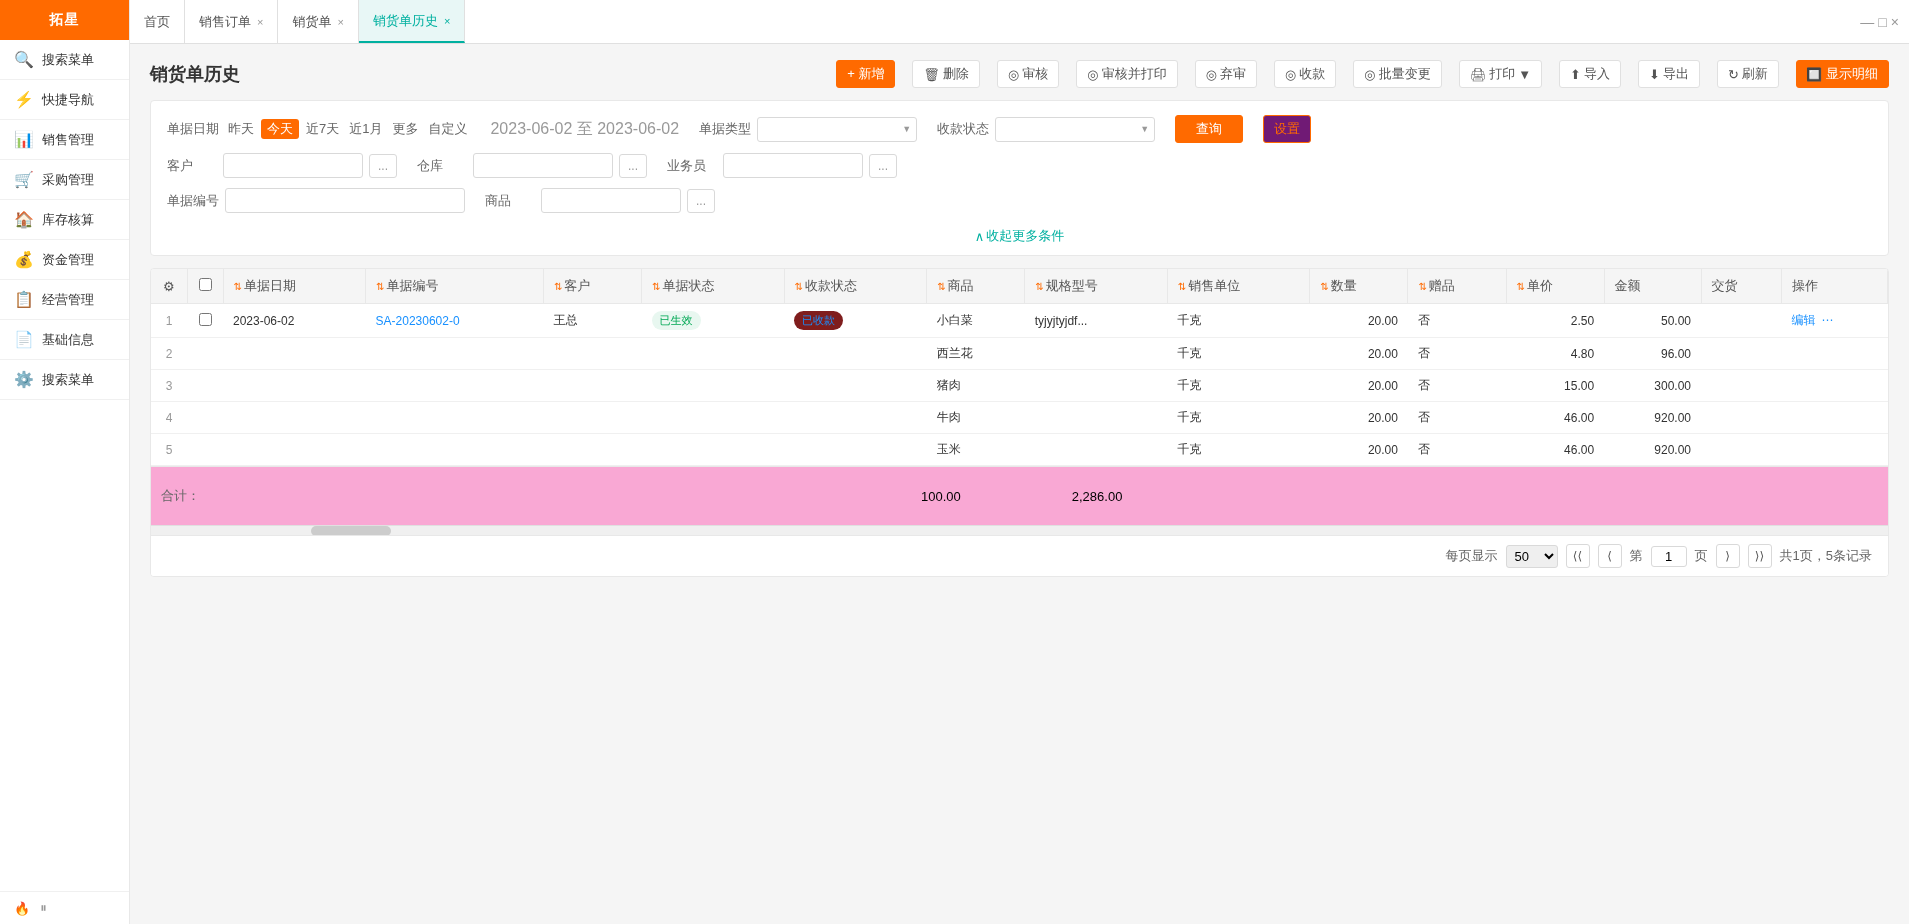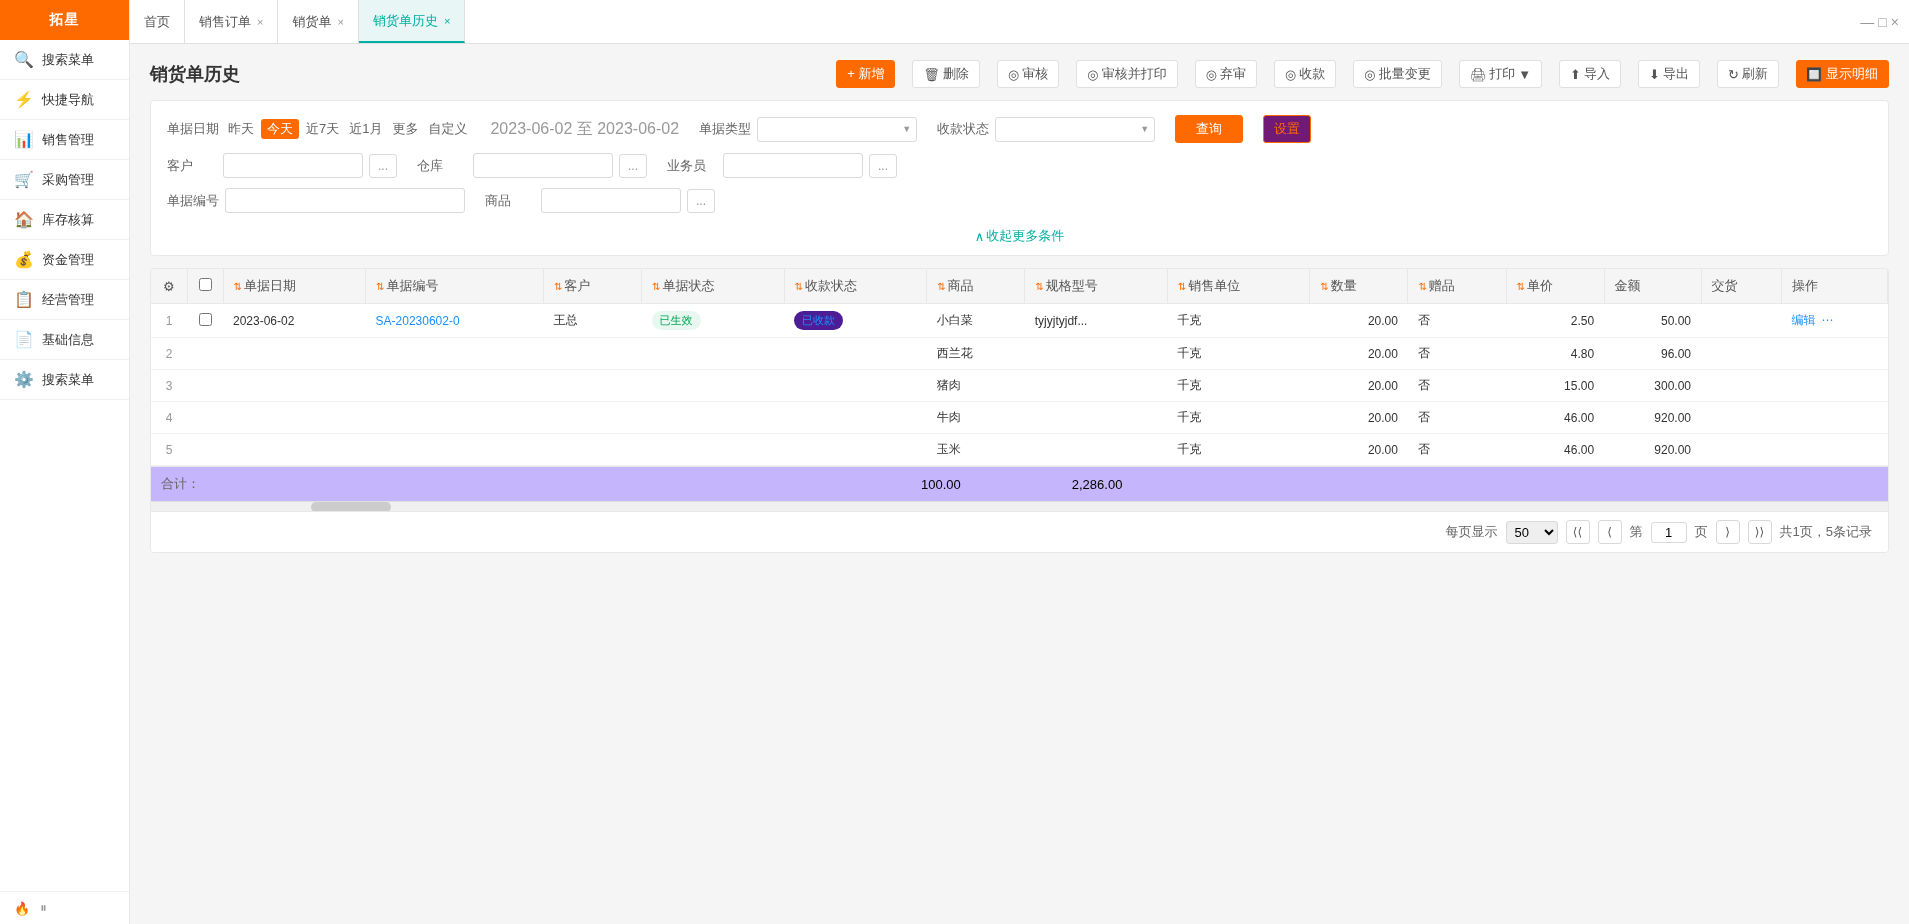--- a/index.html
+++ b/index.html
@@ -266,32 +266,32 @@
       font-size: 12px;
       white-space: nowrap;
     }
     .badge {
       display: inline-block;
       padding: 2px 8px;
       border-radius: 10px;
       font-size: 11px;
     }
     .badge-green { background: #e8f7f0; color: #00a854; }
-    .badge-blue { background: #4c1d95; color: #1890ff; }
+    .badge-blue { background: #7f1d1d; color: #1890ff; }
     .action-link {
       color: #1890ff;
       cursor: pointer;
       font-size: 12px;
     }
 
     
     .table-footer {
-      background: #c4b5fd;
+      background: #f9a8d4;
       border-top: 1px solid #e8e8e8;
-      padding: 8px 10px;
+      padding: 20px 10px;
       display: flex;
       align-items: center;
       font-size: 12px;
     }
     .footer-label { color: #666; width: 80px; }
     .footer-values {
       display: flex;
       align-items: center;
       gap: 31px;
       flex: 1;

